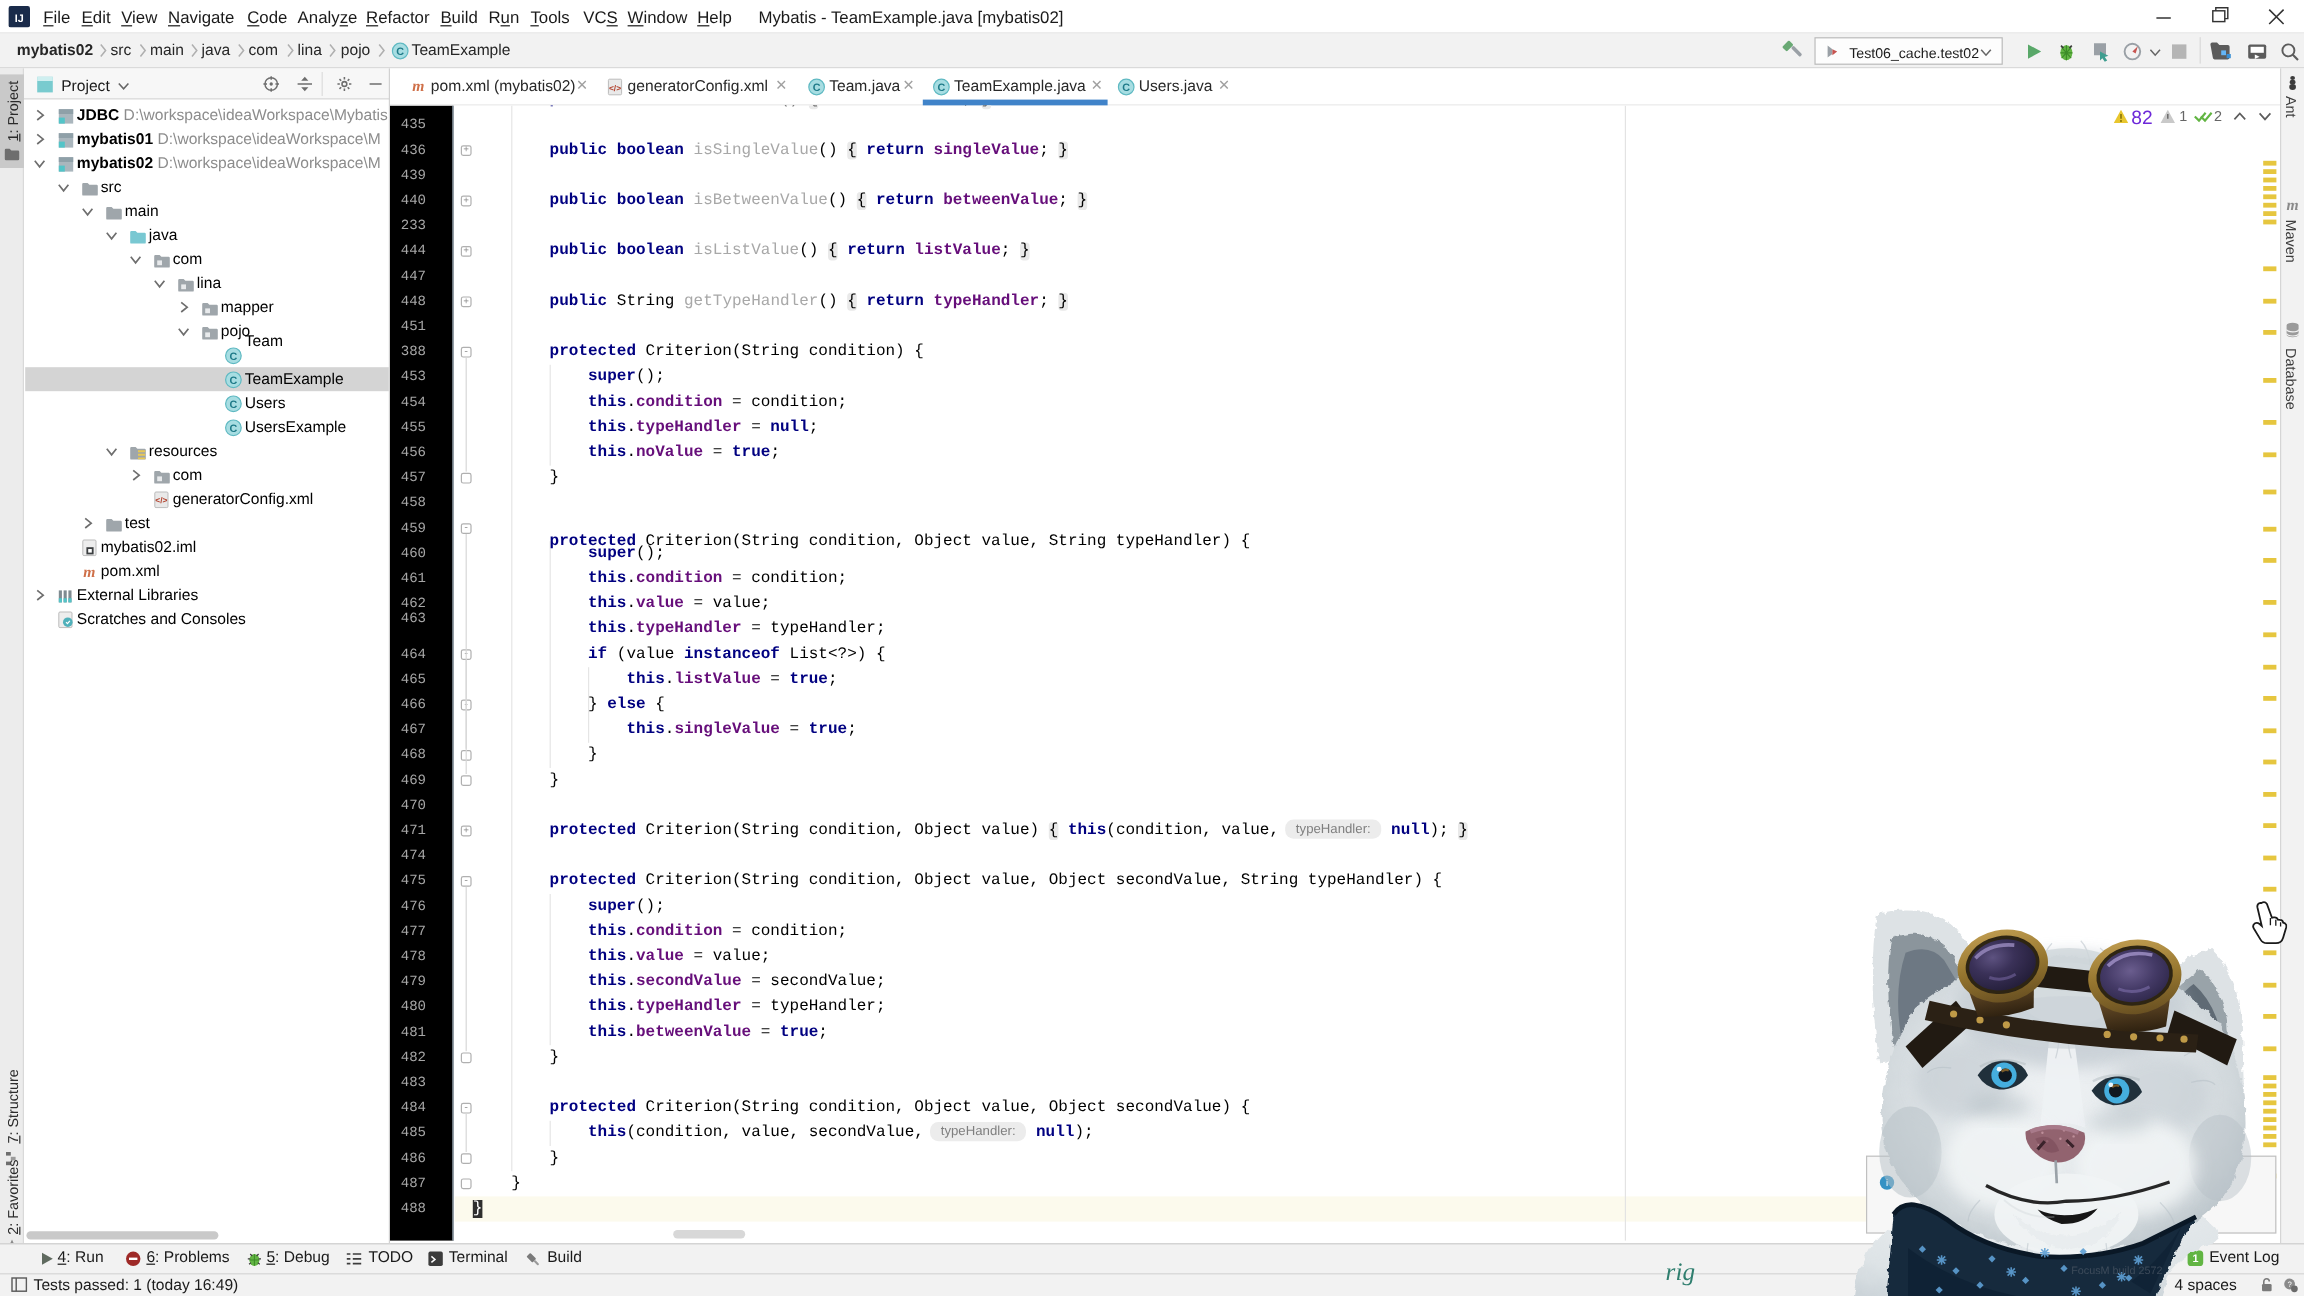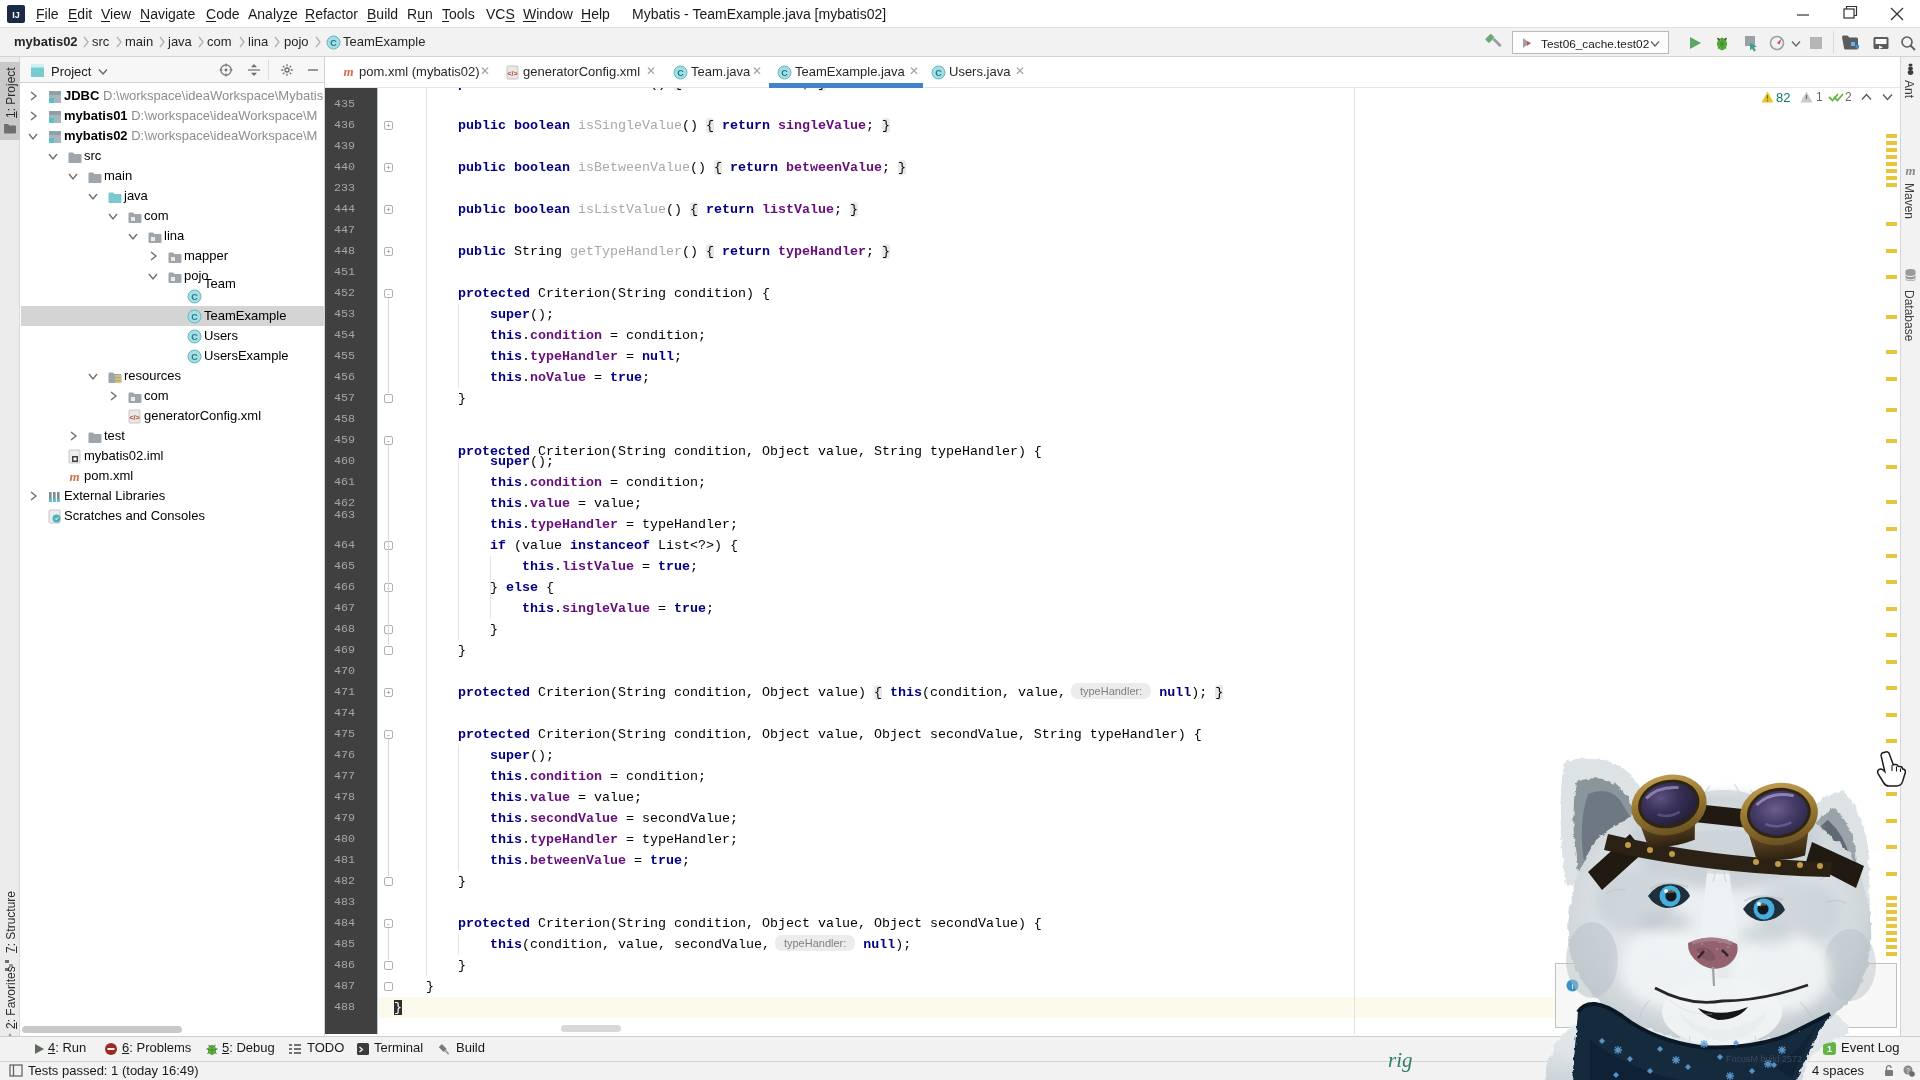--- a/index.html
+++ b/index.html
@@ -12,21 +12,21 @@
 .vlabel{position:absolute;font-size:12px;color:#2b2b2b;white-space:nowrap;transform:rotate(-90deg);transform-origin:0 0}
 .vlabelR{position:absolute;font-size:12px;color:#3c3c3c;white-space:nowrap;transform:rotate(90deg);transform-origin:0 0}
 #pheader{position:absolute;left:20px;top:57px;width:305px;height:26px;background:#f7f7f7;border-bottom:1px solid #d0d0d0}
 #ptree{position:absolute;left:20px;top:83px;width:304px;height:953px;background:#fff;overflow:hidden}
 .tl{font-size:13px;color:#000;line-height:20px;white-space:nowrap}
 #pborder{position:absolute;left:324px;top:57px;width:1px;height:979px;background:#d1d1d1}
 #tabbar{position:absolute;left:325px;top:57px;width:1575px;height:31px;background:#fff;border-bottom:1px solid #e4e4e4}
 .tab{position:absolute;top:0;height:31px;font-size:13px;color:#282828}
 .tabx{color:#a0a0a0;font-size:12px}
 #editor{position:absolute;left:325px;top:88px;width:1575px;height:946px;background:#fff;overflow:hidden}
-#gutter{position:absolute;left:0;top:0;width:53px;height:946px;background:#404040;border-right:1px solid #b5c5d2}
+#gutter{position:absolute;left:0;top:0;width:53px;height:946px;background:#000000;border-right:1px solid #b5c5d2}
 .gn{position:absolute;right:22px;width:40px;height:21px;line-height:21px;font-family:"Liberation Mono",monospace;font-size:11.7px;color:#a6a6a6;text-align:right}
 .cl{position:absolute;left:69px;height:21px;line-height:21px;font-family:"Liberation Mono",monospace;font-size:13.33px;color:#000;white-space:pre}
 .k{color:#000080;font-weight:bold}
 .f{color:#660e7a;font-weight:bold}
 .g{color:#a8a8a8}
 .br{background:#e9e9e9;border-radius:3px}
 .hint{display:inline-block;background:#ececec;border-radius:7px;color:#7f7f7f;font-family:"Liberation Sans",sans-serif;font-size:11px;line-height:14px;padding:1px 9px;margin:0 8px 0 5px;vertical-align:1px}
 .cur{background:#2e2e2e;color:#fff}
 .fm{position:absolute;left:59px;width:9px;height:9px;background:#fff;border:1px solid #b0b0b0;border-radius:2px;font:8px "Liberation Mono";color:#8a8a8a;text-align:center;line-height:7px}
 .fm i{font-style:normal}
@@ -468,21 +468,21 @@
       <div class="gn" style="top:-14.9px">434</div>
       <div class="gn" style="top:6.1px">435</div>
       <div class="gn" style="top:27.1px">436</div>
       <div class="gn" style="top:48.1px">439</div>
       <div class="gn" style="top:69.1px">440</div>
       <div class="gn" style="top:90.1px">233</div>
       <div class="gn" style="top:111.1px">444</div>
       <div class="gn" style="top:132.1px">447</div>
       <div class="gn" style="top:153.1px">448</div>
       <div class="gn" style="top:174.1px">451</div>
-      <div class="gn" style="top:195.1px">452</div>
+      <div class="gn" style="top:195.1px">388</div>
       <div class="gn" style="top:216.1px">453</div>
       <div class="gn" style="top:237.1px">454</div>
       <div class="gn" style="top:258.1px">455</div>
       <div class="gn" style="top:279.1px">456</div>
       <div class="gn" style="top:300.1px">457</div>
       <div class="gn" style="top:321.1px">458</div>
       <div class="gn" style="top:342.1px">459</div>
       <div class="gn" style="top:363.1px">460</div>
       <div class="gn" style="top:384.1px">461</div>
       <div class="gn" style="top:405.1px">462</div>
@@ -533,21 +533,21 @@
     <div class="fl" style="top:462.1px;height:74.0px"></div>
     <div class="fl" style="top:651.1px;height:137.0px"></div>
     <div class="fl" style="top:840.1px;height:32.0px"></div>
 </div>
 
 <svg class="abs" style="left:1761px;top:91px" width="13" height="12" viewBox="0 0 13 12">
     <path d="M6.5 0.5 L12.5 11.5 H0.5 Z" fill="#e8c62e"></path>
     <line x1="6.5" y1="4" x2="6.5" y2="8" stroke="#7a6a00" stroke-width="1.2"></line>
     <circle cx="6.5" cy="9.8" r="0.8" fill="#7a6a00"></circle>
   </svg>
-<div class="abs" style="left:1776px;top:90px;font-size:13px;color:#0f766e">82</div>
+<div class="abs" style="left:1776px;top:90px;font-size:16px;color:#6d28d9">82</div>
 <svg class="abs" style="left:1800px;top:91px" width="13" height="12" viewBox="0 0 13 12">
     <path d="M6.5 0.5 L12.5 11.5 H0.5 Z" fill="#c9c9c9"></path>
     <line x1="6.5" y1="4" x2="6.5" y2="8" stroke="#666" stroke-width="1.2"></line>
   </svg>
 <div class="abs" style="left:1816px;top:90px;font-size:12px;color:#666">1</div>
 <svg class="abs" style="left:1828px;top:91px" width="16" height="13" viewBox="0 0 16 13">
     <path d="M1 6 l3.5 3.5 L10 3" fill="none" stroke="#62b543" stroke-width="1.8"></path>
     <path d="M6 6 l3.5 3.5 L15 3" fill="none" stroke="#62b543" stroke-width="1.8"></path>
   </svg>
 <div class="abs" style="left:1845px;top:90px;font-size:12px;color:#666">2</div>

